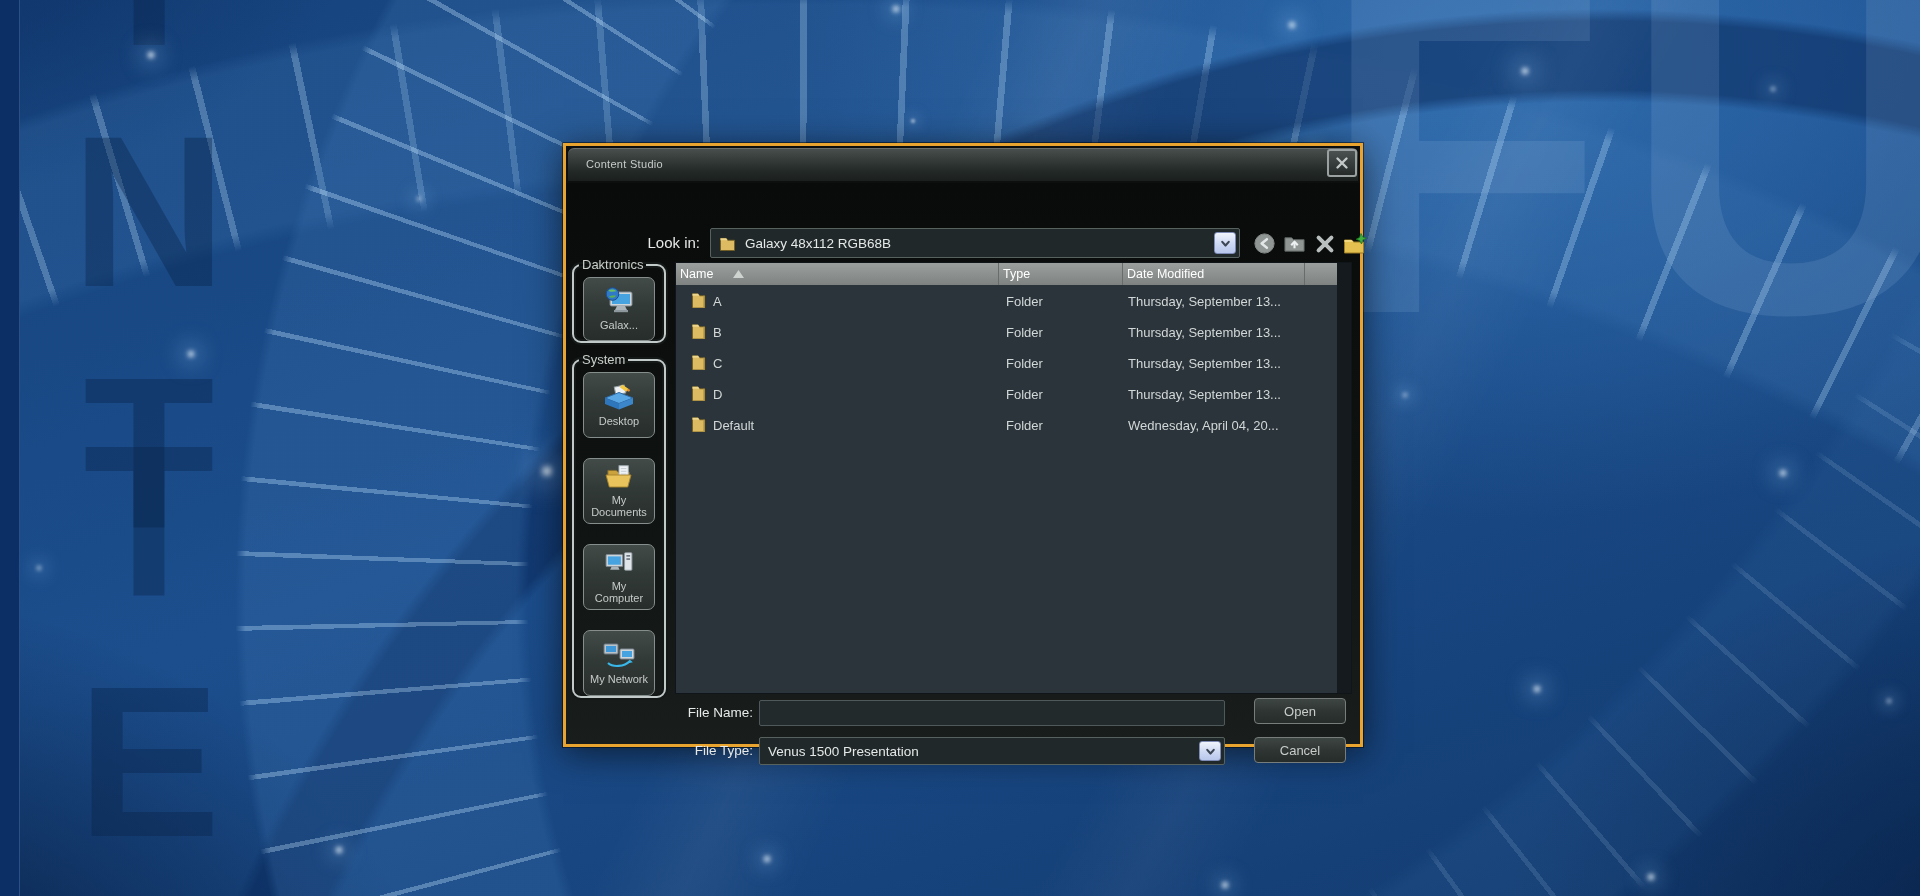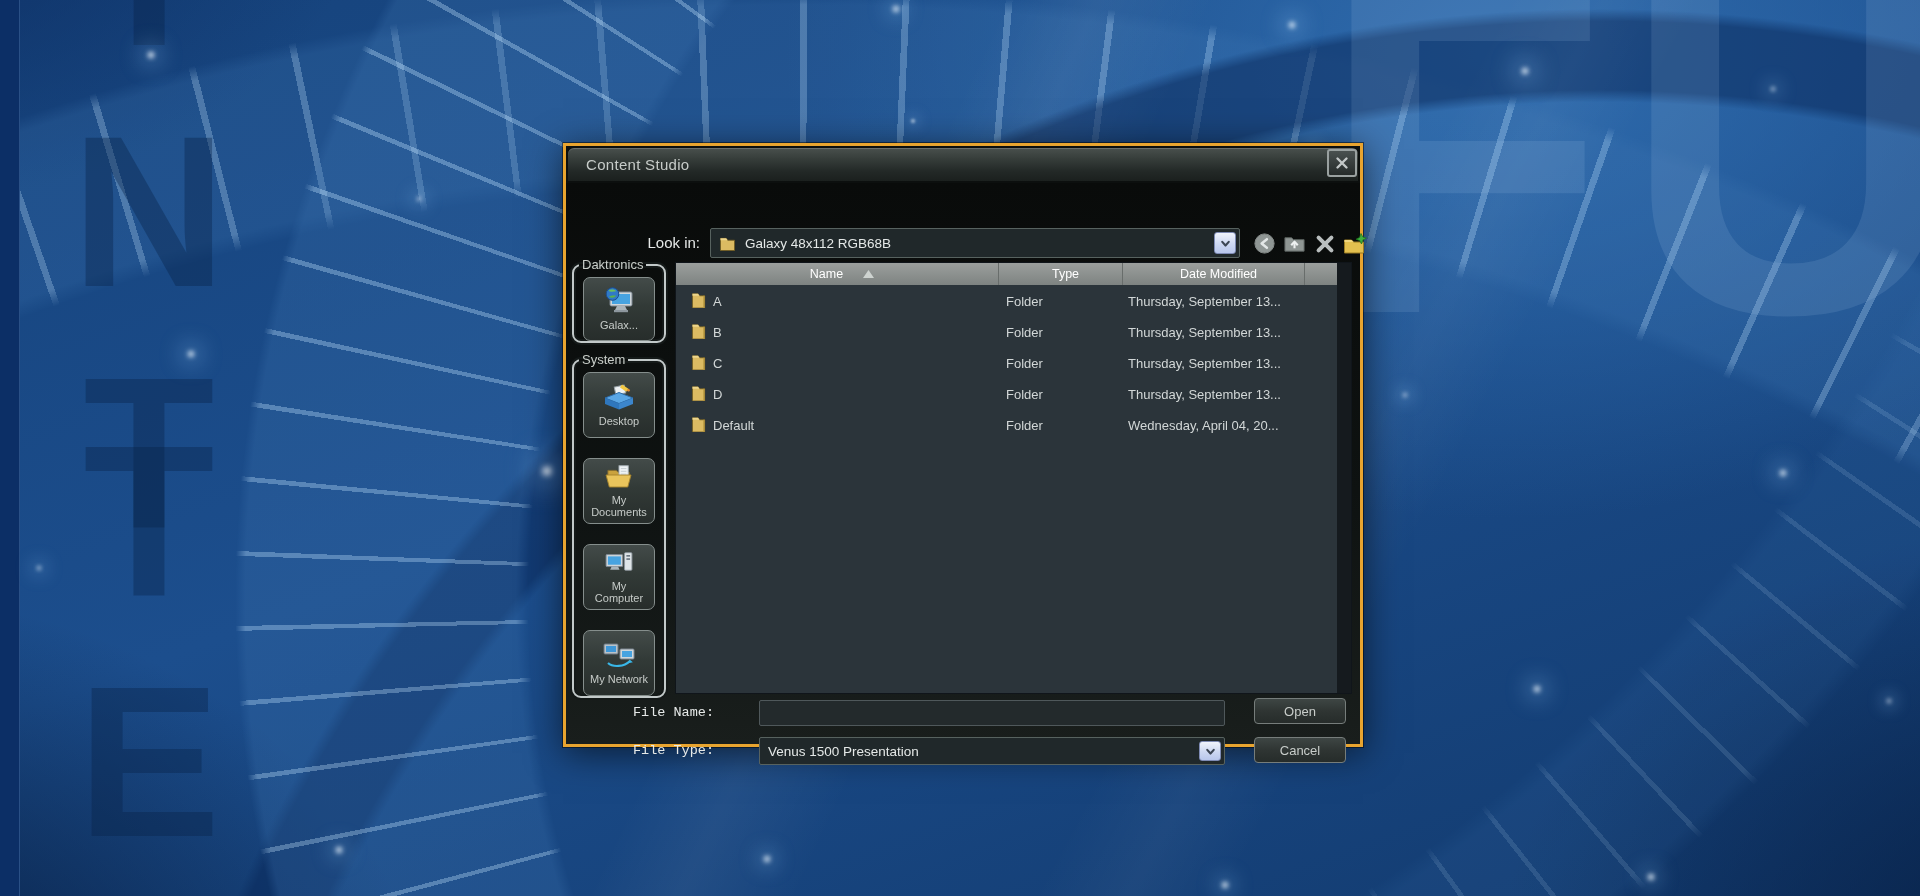--- a/index.html
+++ b/index.html
@@ -71,21 +71,21 @@
 
   
   .dialog { position:absolute; left:563px; top:143px; width:800px; height:604px;
     border:3px solid #e8a42f; background:#0c0f0e;
     box-shadow:0 6px 34px rgba(0,0,0,.6), 0 0 0 1px rgba(0,0,0,.45); }
   .titlebar { position:absolute; left:2px; right:2px; top:2px; height:33px;
     border-radius:6px 6px 0 0;
     background:linear-gradient(180deg,#49504d 0%, #353c39 35%, #232927 70%, #1b201e 100%);
     box-shadow:inset 0 1px 0 rgba(255,255,255,.18); }
   .title-text { position:absolute; left:18px; top:0; line-height:33px;
-    font-size:15px; color:#c7ccc9; letter-spacing:.3px; }
+    font-size:11px; color:#c7ccc9; letter-spacing:.3px; }
   .close-btn { position:absolute; top:3px; right:3px; width:30px; height:28px;
     border:2px solid #9aa1a0; border-radius:3px; cursor:pointer;
     background:linear-gradient(#4a5150,#262b2a);
     display:flex; align-items:center; justify-content:center; }
   .dlg-body { position:absolute; left:0; right:0; top:37px; bottom:0;
     background:linear-gradient(180deg,#090b0a 0%, #0e1211 55%, #191e1c 100%); }
 
   
   .lookin-label { position:absolute; left:30px; top:45px; width:104px; height:30px;
     line-height:30px; text-align:right; color:#e6e9e8; font-size:15px; }
@@ -117,32 +117,32 @@
   .h64 { height:64px; }
   .grp-system .side-btn { height:66px; }
 
   
   .filelist { position:absolute; left:109px; top:79px; width:677px; height:432px;
     background:#2b343a; border:1px solid #10151a; }
   .fl-gutter { position:absolute; right:0; top:0; bottom:0; width:14px; background:#151a1e; }
   .fl-header { position:absolute; left:0; top:0; width:661px; height:22px; display:flex;
     color:#ffffff; font-size:12.5px; }
   .hcell { position:relative; background:linear-gradient(#9b9f9d,#7e8381);
-    border-right:1px solid #686d6b; display:flex; align-items:center; padding-left:10px; gap:20px;justify-content:center; }
+    border-right:1px solid #686d6b; display:flex; align-items:center; padding-left:4px; gap:20px; }
   .hc-name { width:323px; } .hc-type { width:124px; } .hc-date { width:182px; }
   .hc-spare { width:32px; border-right:none; }
   .fl-rows { position:absolute; left:0; top:23px; right:14px; }
   .lrow { position:relative; height:31px; cursor:pointer; }
   .lrow .fico { position:absolute; left:15px; top:6px; }
   .lrow span.cell { position:absolute; top:0; line-height:31px; font-size:13px; color:#d2d7d7; }
   .c-name { left:37px; } .c-type { left:330px; } .c-date { left:452px; width:200px;
     white-space:nowrap; overflow:hidden; }
 
   
-  .f-label { position:absolute; width:120px; text-align:left; color:#e6e9e8; font-size:13.5px;font-family:Liberation Mono, monospace; }
+  .f-label { position:absolute; width:120px; text-align:right; color:#e6e9e8; font-size:13.5px; }
   .fn-label { left:67px; top:517px; line-height:26px; }
   .ft-label { left:67px; top:554px; line-height:28px; }
   .fn-input { position:absolute; left:193px; top:517px; width:466px; height:26px;
     background:#232a2c; border:1px solid #4f585b; border-radius:2px; color:#e4e8e7;
     font-size:13px; padding:0 8px; outline:none; }
   .combo-ftype { left:193px; top:554px; width:466px; height:28px; }
   .btn { position:absolute; width:92px; height:26px; border:1px solid #767d7b;
     border-radius:4px; color:#c8cdca; font-size:13px; cursor:pointer;
     background:linear-gradient(#3e4644 0%, #2f3533 50%, #262c2a 100%); }
   .btn-open { left:688px; top:515px; }

